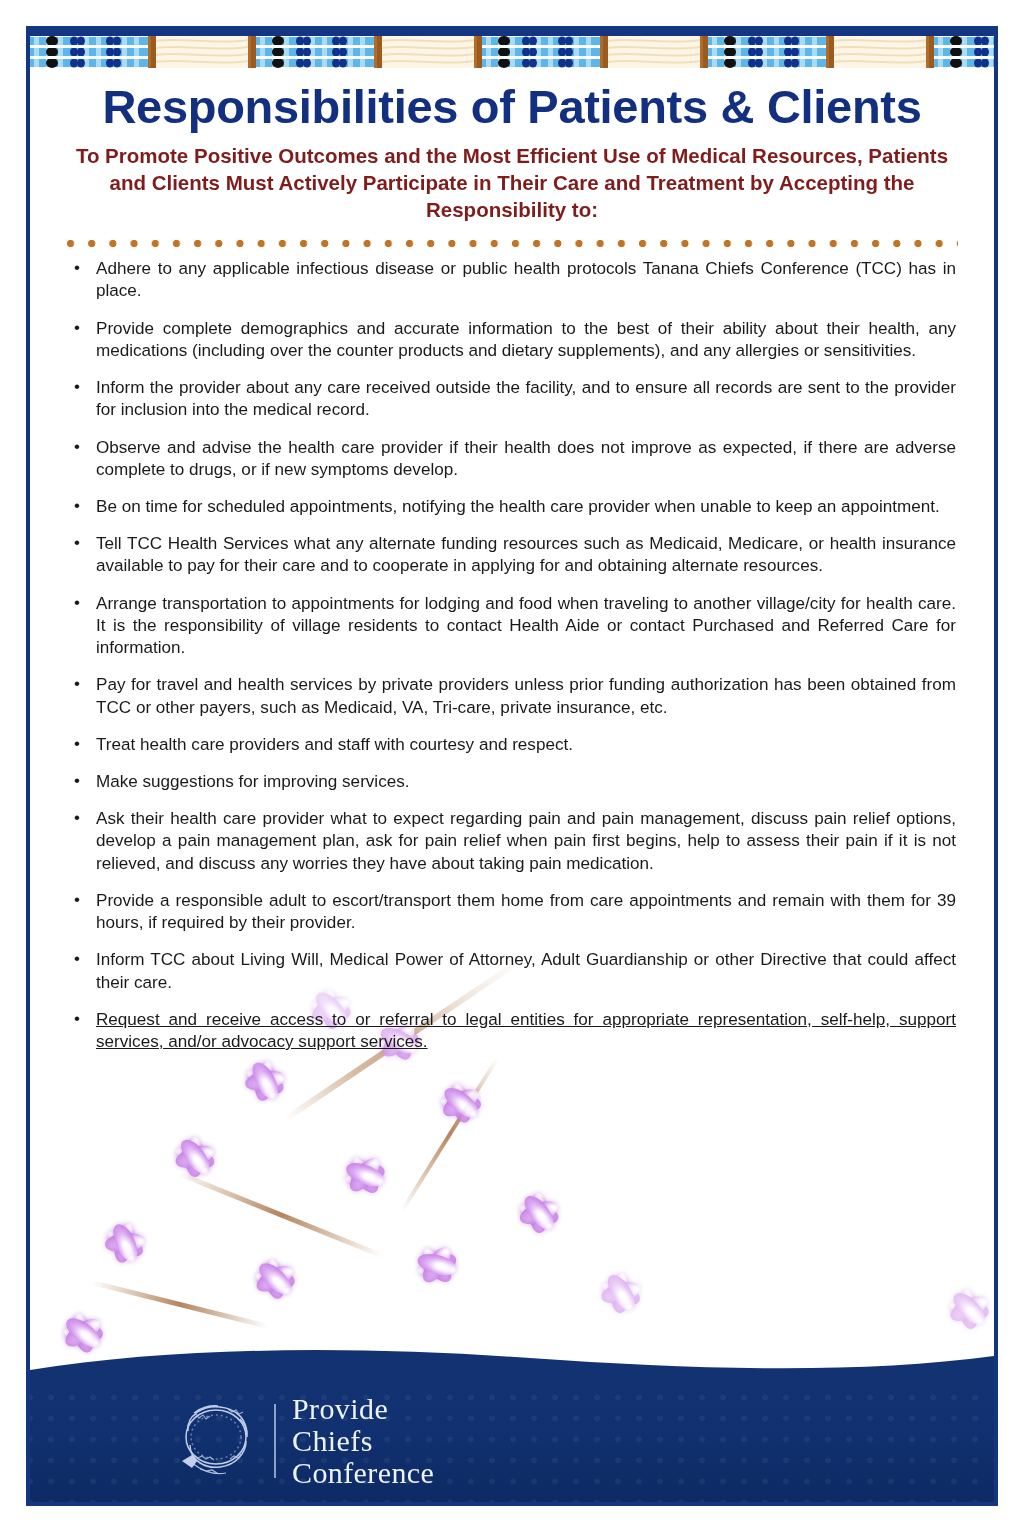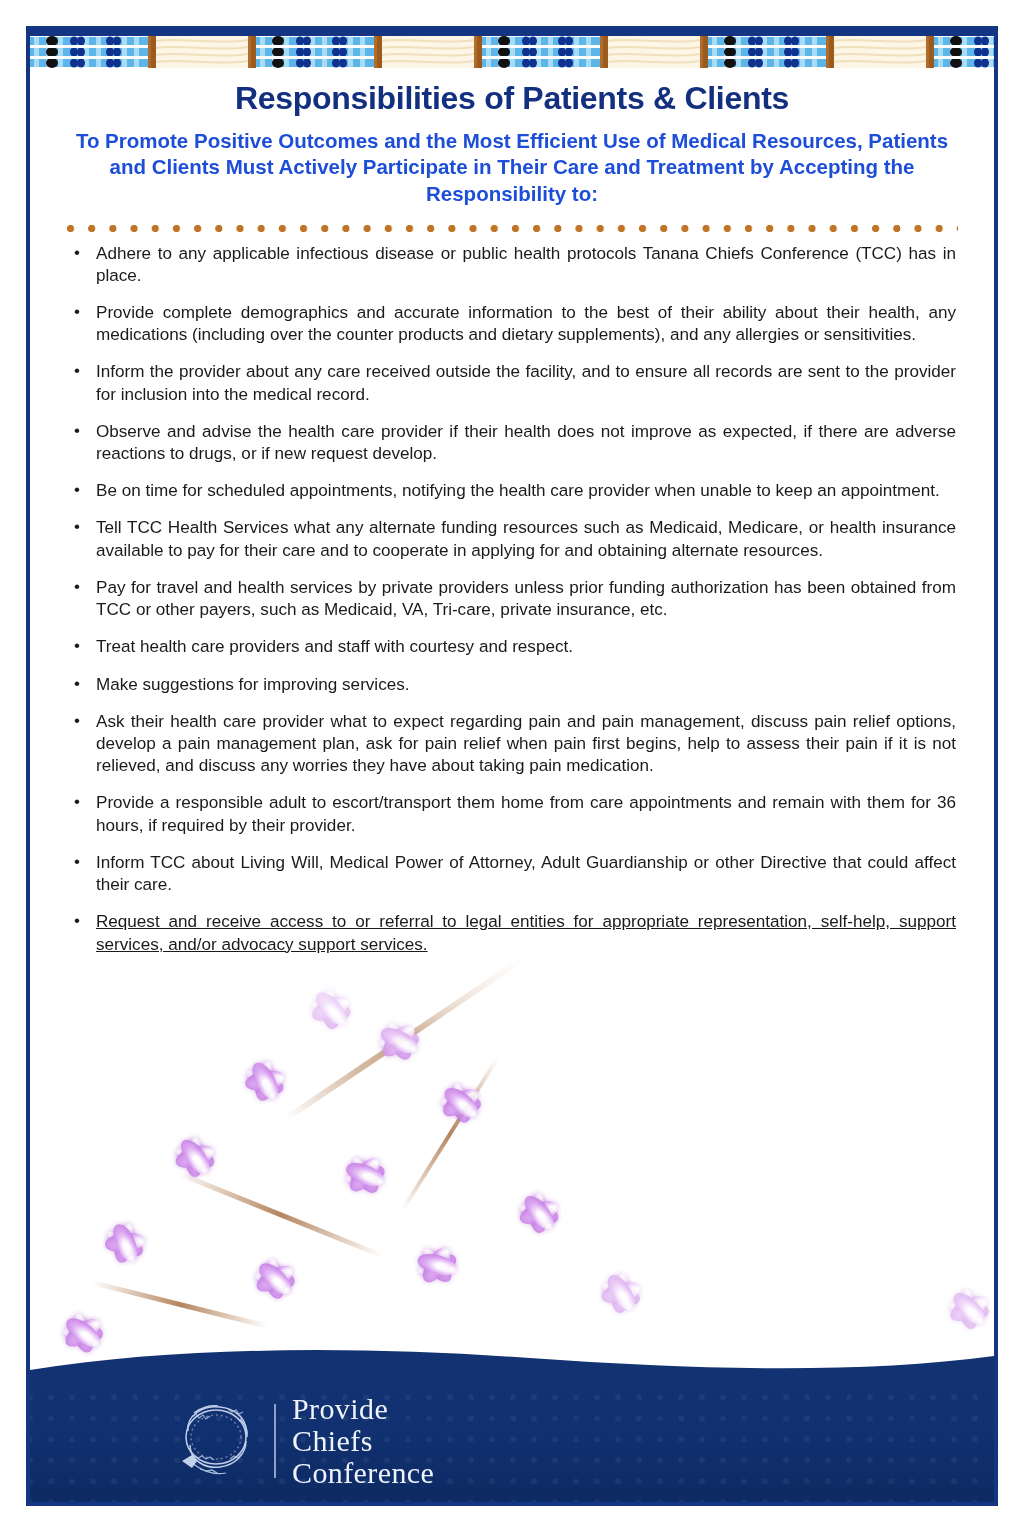--- a/index.html
+++ b/index.html
@@ -172,31 +172,31 @@
   .content {
     position: relative;
     z-index: 4;
     padding: 44px 22px 0 22px;
   }
 
   .poster-title {
     margin: 8px 0 0 0;
     text-align: center;
     color: #132f7f;
-    font-size: 32px;
+    font-size: 47px;
     font-weight: bold;
     line-height: 1.05;
     letter-spacing: -.3px;
   }
 
   .poster-subtitle {
     margin: 12px auto 0 auto;
     width: 900px;
     text-align: center;
-    color: #1d4ed8;
+    color: #7f1d1d;
     font-size: 20.5px;
     font-weight: bold;
     line-height: 1.3;
   }
 
   .dot-divider {
     margin: 16px 14px 10px 14px;
     height: 9px;
     background-image: radial-gradient(circle at 4.5px 4.5px, #c27426 0 3.4px, transparent 3.9px);
     background-size: 21.2px 9px;
@@ -475,27 +475,28 @@
       <h1 class="poster-title">Responsibilities of Patients &amp; Clients</h1>
 
       <p class="poster-subtitle">To Promote Positive Outcomes and the Most Efficient Use of Medical Resources, Patients and Clients Must Actively Participate in Their Care and Treatment by Accepting the Responsibility to:</p>
 
       <div class="dot-divider"></div>
 
       <ul class="resp-list">
           <li>Adhere to any applicable infectious disease or public health protocols Tanana Chiefs Conference (TCC) has in place.</li>
           <li>Provide complete demographics and accurate information to the best of their ability about their health, any medications (including over the counter products and dietary supplements), and any allergies or sensitivities.</li>
           <li>Inform the provider about any care received outside the facility, and to ensure all records are sent to the provider for inclusion into the medical record.</li>
-          <li>Observe and advise the health care provider if their health does not improve as expected, if there are adverse reactions to drugs, or if new request develop.</li>
+          <li>Observe and advise the health care provider if their health does not improve as expected, if there are adverse complete to drugs, or if new symptoms develop.</li>
           <li>Be on time for scheduled appointments, notifying the health care provider when unable to keep an appointment.</li>
           <li>Tell TCC Health Services what any alternate funding resources such as Medicaid, Medicare, or health insurance available to pay for their care and to cooperate in applying for and obtaining alternate resources.</li>
+          <li>Arrange transportation to appointments for lodging and food when traveling to another village/city for health care. It is the responsibility of village residents to contact Health Aide or contact Purchased and Referred Care for information.</li>
           <li>Pay for travel and health services by private providers unless prior funding authorization has been obtained from TCC or other payers, such as Medicaid, VA, Tri-care, private insurance, etc.</li>
           <li>Treat health care providers and staff with courtesy and respect.</li>
           <li>Make suggestions for improving services.</li>
           <li>Ask their health care provider what to expect regarding pain and pain management, discuss pain relief options, develop a pain management plan, ask for pain relief when pain first begins, help to assess their pain if it is not relieved, and discuss any worries they have about taking pain medication.</li>
-          <li>Provide a responsible adult to escort/transport them home from care appointments and remain with them for 36 hours, if required by their provider.</li>
+          <li>Provide a responsible adult to escort/transport them home from care appointments and remain with them for 39 hours, if required by their provider.</li>
           <li>Inform TCC about Living Will, Medical Power of Attorney, Adult Guardianship or other Directive that could affect their care.</li>
           <li>Request and receive access to or referral to legal entities for appropriate representation, self-help, support services, and/or advocacy support services.</li>
         </ul>
 
     </div>
   </div>
 </div>
 
 </body></html>

